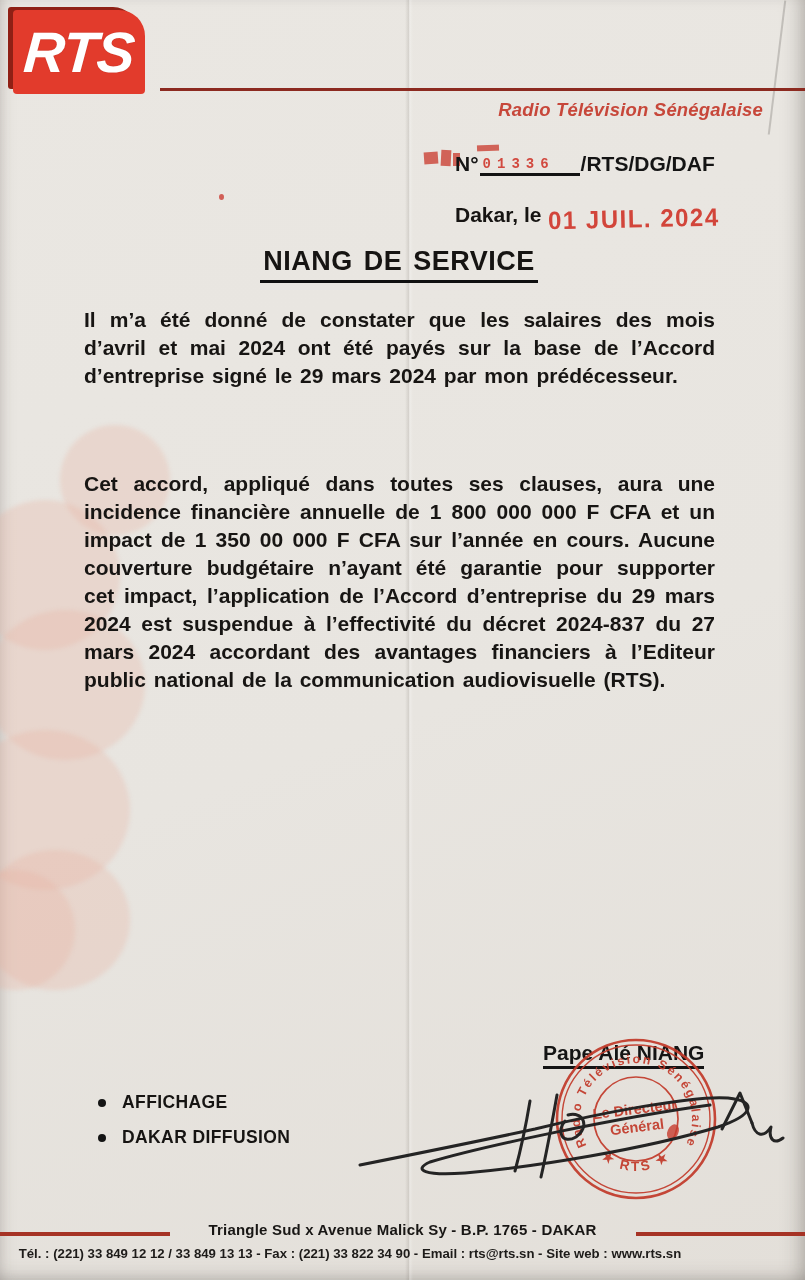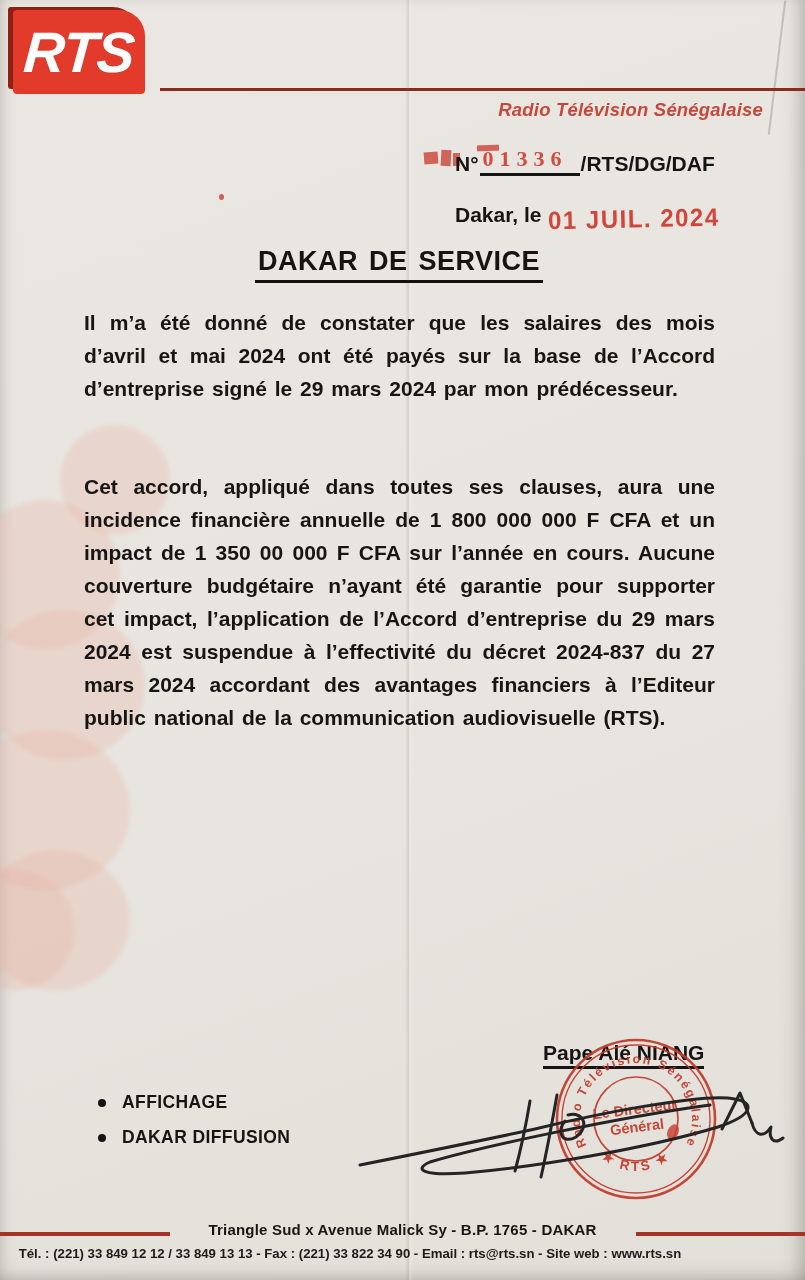--- a/index.html
+++ b/index.html
@@ -36,38 +36,38 @@
   .org-name {
     position:absolute; top:99px; right:42px; z-index:2;
     font-size:18.5px; font-weight:700; font-style:italic; color:#c7473a; letter-spacing:.2px;
   }
   
   .ref-row { position:absolute; left:455px; top:150px; z-index:2; display:flex; align-items:flex-end; }
   .ref-prefix, .ref-suffix { font-size:21px; font-weight:700; color:#141414; }
   .ref-underline { position:relative; width:100px; height:26px; border-bottom:3px solid #141414; margin:0 1px; }
   .ref-number {
     position:absolute; left:3px; bottom:1px; color:#cf352a; opacity:.88;
-    font-family:Liberation Serif, serif; font-weight:700; font-size:22px; letter-spacing:6px;
+    font-family:Liberation Mono, monospace; font-weight:700; font-size:14px; letter-spacing:6px;
   }
   .ref-smudge { position:absolute; z-index:2; background:rgba(200,48,35,.72); filter:blur(.6px); }
   .date-row { position:absolute; left:455px; top:203px; z-index:2; font-size:21px; font-weight:700; }
   .date-stamp {
     position:absolute; left:548px; top:205px; z-index:2;
     color:#d03428; opacity:.9; font-size:24px; font-weight:700; letter-spacing:1.5px;
     transform:rotate(-1.2deg) scaleY(1.05);
   }
   
   .doc-title { position:absolute; left:84px; top:246px; width:630px; text-align:center; z-index:2; }
   .doc-title span {
     display:inline-block; font-size:27px; font-weight:700; letter-spacing:.5px; word-spacing:3px;
     border-bottom:3.5px solid #101010; padding:0 3px 3px 3px;
   }
   .body-block { position:absolute; left:84px; width:631px; z-index:2; }
   .body-block p {
-    font-size:21px; font-weight:700; line-height:33px; color:#171513;
+    font-size:21px; font-weight:700; line-height:28px; color:#171513;
     text-align:justify; word-spacing:2px;
   }
   .p1 { top:306px; } .p23 { top:470px; } .p4 { top:896px; }
   .sig-name {
     position:absolute; left:543px; top:1041px; z-index:2;
     font-size:21px; font-weight:700; color:#141414;
     border-bottom:3px solid #141414; padding-bottom:1px;
   }
   
   .dist-list { position:absolute; left:84px; top:1092px; z-index:2; }
@@ -119,21 +119,21 @@
     <span class="ref-underline">
       <span class="ref-number">01336</span>
     </span>
     <span class="ref-suffix">/RTS/DG/DAF</span>
   </div>
 
   <div class="date-row">Dakar, le</div>
   <div class="date-stamp">01 JUIL. 2024</div>
 
   <div class="doc-title">
-    <span>DAKAR DE SERVICE</span>
+    <span>NIANG DE SERVICE</span>
   </div>
 
   <div class="body-block p1">
     <p>Il m’a été donné de constater que les salaires des mois d’avril et mai 2024 ont été payés sur la base de l’Accord d’entreprise signé le 29 mars 2024 par mon prédécesseur.</p>
   </div>
   <div class="body-block p23">
     <p>Cet accord, appliqué dans toutes ses clauses, aura une incidence financière annuelle de 1&nbsp;800&nbsp;000&nbsp;000 F CFA et un impact de 1&nbsp;350&nbsp;00&nbsp;000 F CFA sur l’année en cours. Aucune couverture budgétaire n’ayant été garantie pour supporter cet impact, l’application de l’Accord d’entreprise du 29 mars 2024 est suspendue à l’effectivité du décret 2024-837 du 27 mars 2024 accordant des avantages financiers à l’Editeur public national de la communication audiovisuelle (RTS).</p>
   </div>
 
   <div class="sig-name">Pape Alé NIANG</div>

